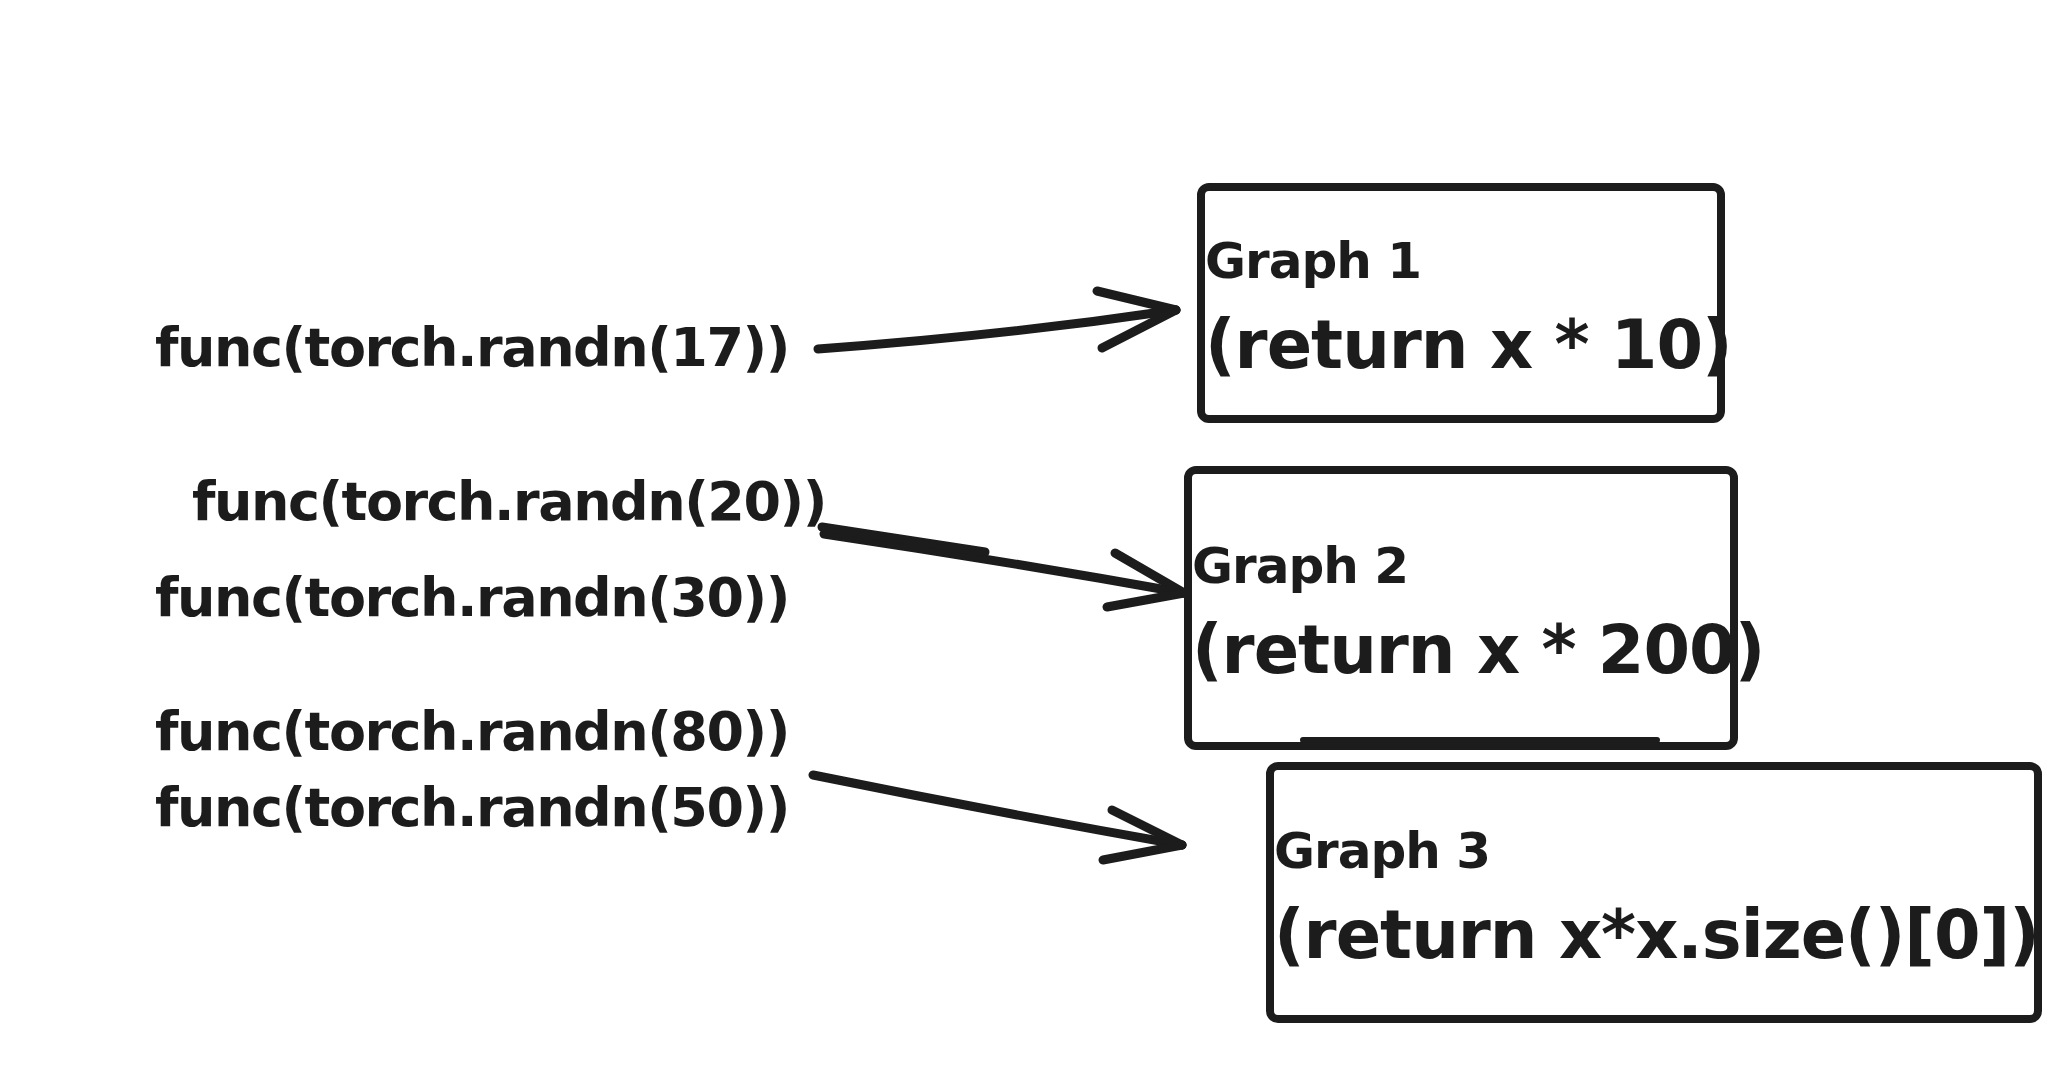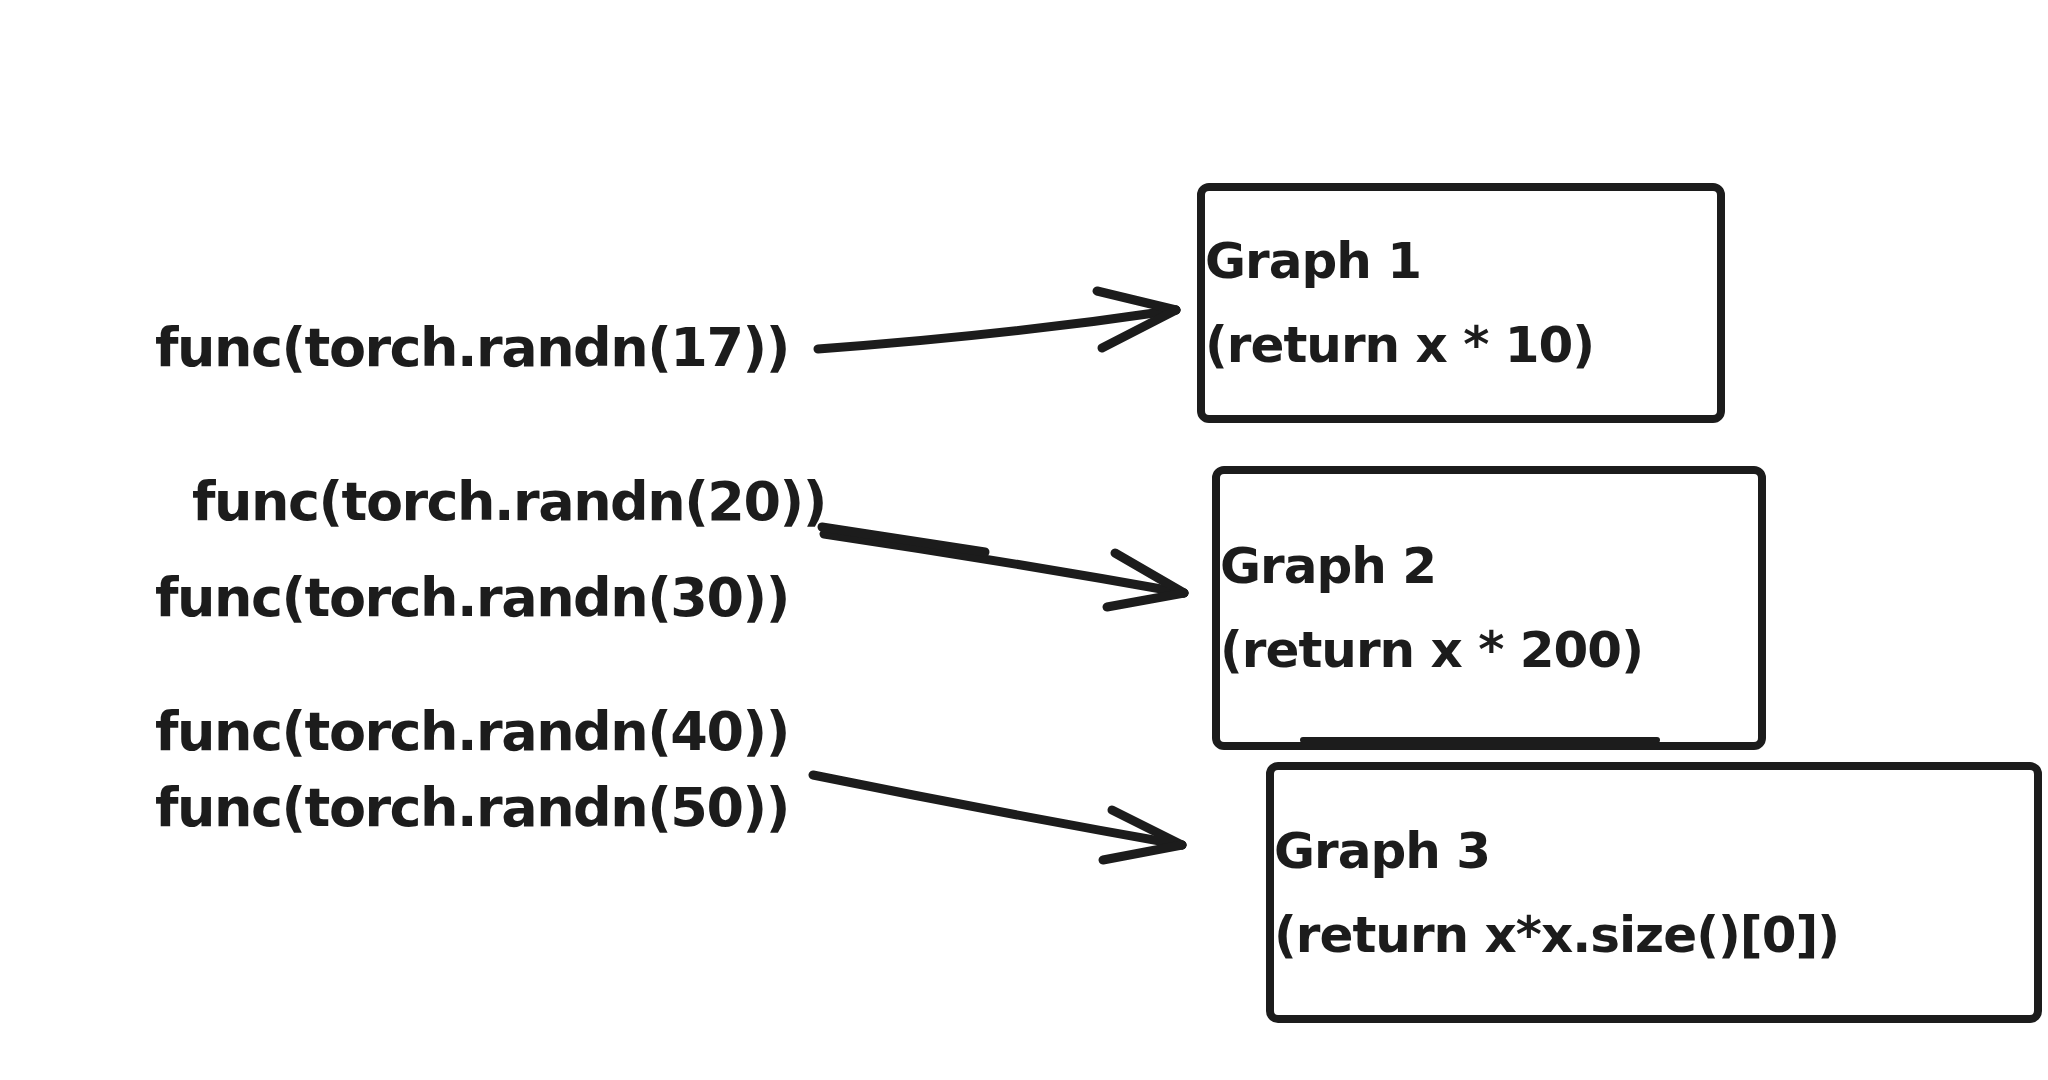--- a/index.html
+++ b/index.html
@@ -44,54 +44,54 @@
     text-align: center;
   }
   .graph-box .g-title {
     font-size: 50px;
     font-weight: bold;
     letter-spacing: -1px;
     line-height: 84px;
     white-space: nowrap;
   }
   .graph-box .g-body {
-    font-size: 50px;
+    font-size: 67px;
     font-weight: bold;
     letter-spacing: -1px;
     line-height: 84px;
     white-space: nowrap;
   }
   
   .overshoot {
     position: absolute;
     height: 6px;
     background: #1c1c1c;
     border-radius: 3px;
   }
   #box1 { left: 1197px; top: 183px;  width: 512px; height: 224px; }
-  #box2 { left: 1212px; top: 466px;  width: 538px; height: 268px; }
+  #box2 { left: 1184px; top: 466px;  width: 538px; height: 268px; }
   #box3 { left: 1266px; top: 762px;  width: 760px; height: 245px; }
   #overshoot-box2 { left: 1300px; top: 737px; width: 360px; }
   #line-g1-0 { top: 316px; }
   #line-g2-0 { top: 470px; margin-left: 37px; }
   #line-g2-1 { top: 566px; }
   #line-g3-0 { top: 700px; }
   #line-g3-1 { top: 776px; }
 </style>
 </head>
 <body>
 
 <div class="canvas">
 
   <div class="code-line" id="line-g1-0">func(torch.randn(17))</div>
 
   <div class="code-line" id="line-g2-0">func(torch.randn(20))</div>
   <div class="code-line" id="line-g2-1">func(torch.randn(30))</div>
 
-  <div class="code-line" id="line-g3-0">func(torch.randn(40))</div>
+  <div class="code-line" id="line-g3-0">func(torch.randn(80))</div>
   <div class="code-line" id="line-g3-1">func(torch.randn(50))</div>
 
   <svg class="arrow-layer" viewBox="0 0 2048 1080" xmlns="http://www.w3.org/2000/svg" fill="none" stroke="#1c1c1c" stroke-width="9" stroke-linecap="round">
     <g>
       <path d="M 818 349 Q 1000 336 1176 310"></path>
       <path d="M 1176 310 L 1097 291"></path>
       <path d="M 1176 310 L 1102 348"></path>
     </g>
     <g>
       <path d="M 824 534 Q 1005 561 1184 593"></path>

